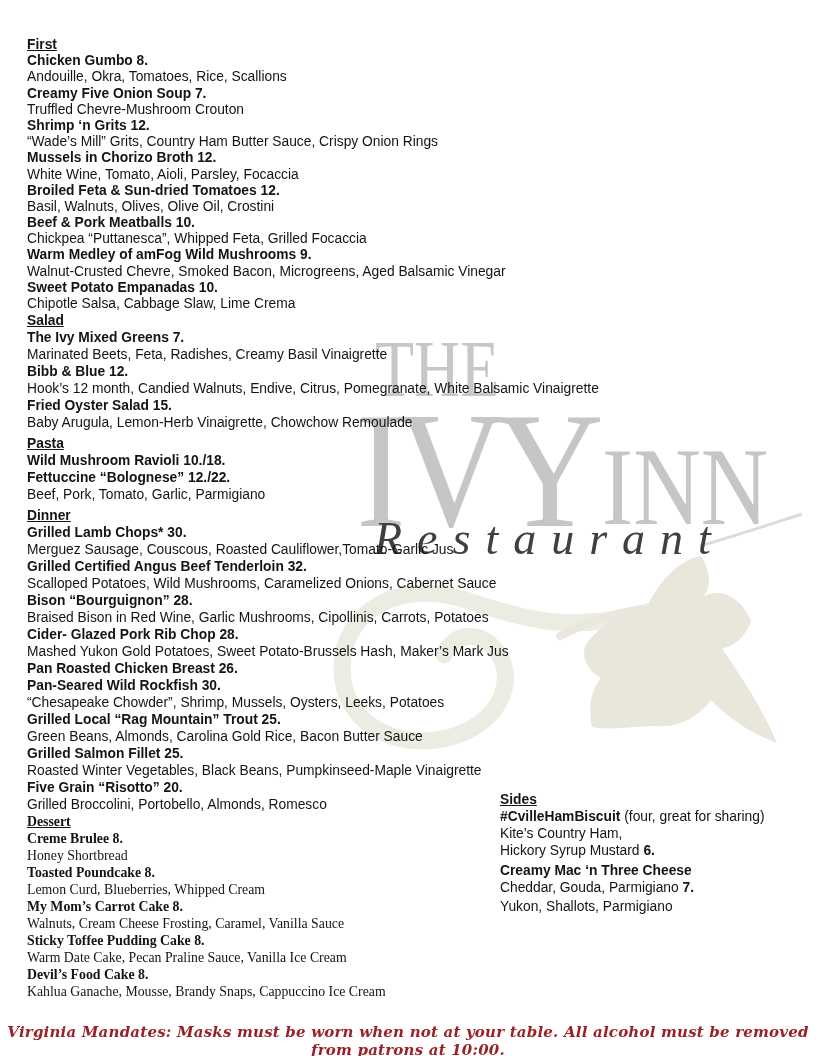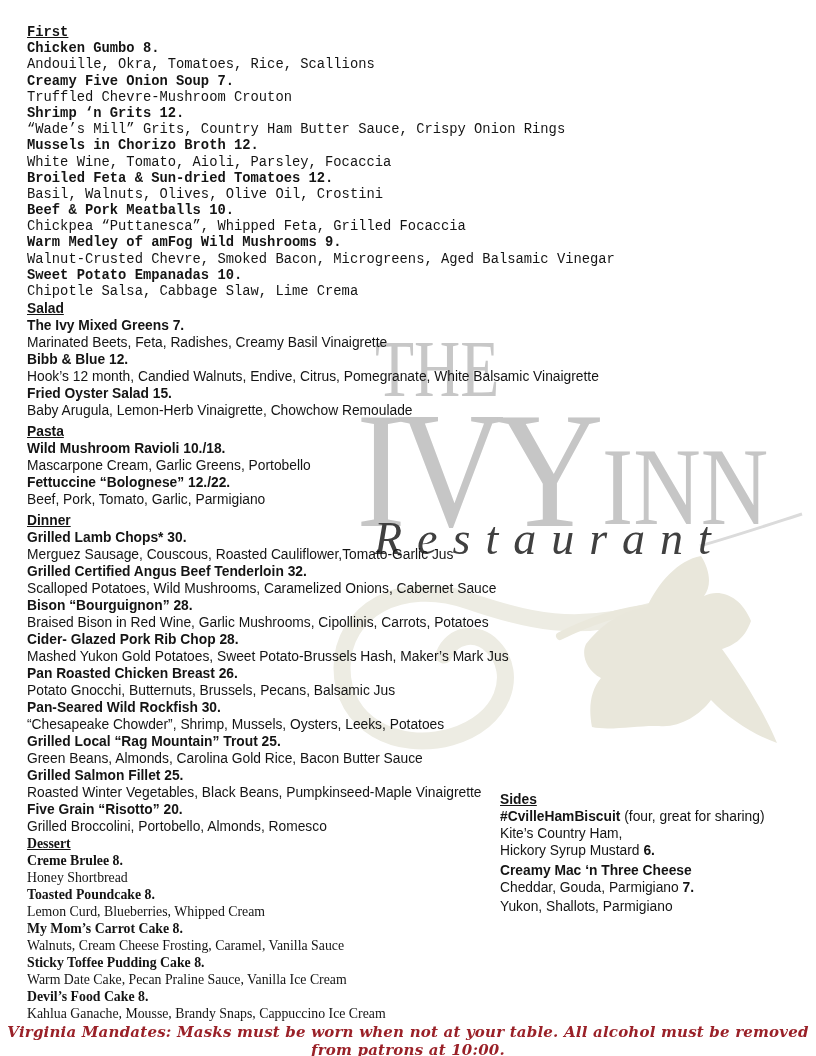--- a/index.html
+++ b/index.html
@@ -48,21 +48,21 @@
     <path d="M 647 607 C 658 583 678 560 701 556 C 710 570 712 586 704 596 C 720 588 741 596 751 621 C 744 641 731 646 722 649 C 745 681 766 716 777 743 C 754 735 729 719 711 700 C 699 716 679 728 659 726 C 639 725 610 731 592 727 C 588 706 591 690 601 678 C 586 670 581 654 586 644 C 605 620 626 610 647 607 Z" fill="#e9e7db"></path>
     <path d="M 700 546 C 735 536 768 525 802 514" fill="none" stroke="#dbdbdb" stroke-width="3"></path>
   </svg>
   <div class="wm-word wm-the">THE</div>
   <div class="wm-word wm-ivy">IVY</div>
   <div class="wm-word wm-inn">INN</div>
   <div class="wm-word wm-script">Restaurant</div>
 </div>
 
 <div class="menu-col">
-    <section style="--lh: 16.2px; margin-top: 4px; font-family: Liberation Mono, monospace;">
+    <section style="--lh: 16.2px; margin-top: 16px;">
       <div class="line heading">First</div>
       <div class="line item-name">Chicken Gumbo 8.</div>
       <div class="line item-desc">Andouille, Okra, Tomatoes, Rice, Scallions</div>
       <div class="line item-name">Creamy Five Onion Soup 7.</div>
       <div class="line item-desc">Truffled Chevre-Mushroom Crouton</div>
       <div class="line item-name">Shrimp ‘n Grits 12.</div>
       <div class="line item-desc">“Wade’s Mill” Grits, Country Ham Butter Sauce, Crispy Onion Rings</div>
       <div class="line item-name">Mussels in Chorizo Broth 12.</div>
       <div class="line item-desc">White Wine, Tomato, Aioli, Parsley, Focaccia</div>
       <div class="line item-name">Broiled Feta &amp; Sun-dried Tomatoes 12.</div>
@@ -79,36 +79,34 @@
       <div class="line item-name">The Ivy Mixed Greens 7.</div>
       <div class="line item-desc">Marinated Beets, Feta, Radishes, Creamy Basil Vinaigrette</div>
       <div class="line item-name">Bibb &amp; Blue 12.</div>
       <div class="line item-desc">Hook’s 12 month, Candied Walnuts, Endive, Citrus, Pomegranate, White Balsamic Vinaigrette</div>
       <div class="line item-name">Fried Oyster Salad 15.</div>
       <div class="line item-desc">Baby Arugula, Lemon-Herb Vinaigrette, Chowchow Remoulade</div>
     </section>
     <section style="--lh: 17px; margin-top: 4px;">
       <div class="line heading">Pasta</div>
       <div class="line item-name">Wild Mushroom Ravioli 10./18.</div>
-      <div class="line item-desc">Mascarpone Cream, Garlic Greens, Portobello</div>
       <div class="line item-name">Fettuccine “Bolognese” 12./22.</div>
       <div class="line item-desc">Beef, Pork, Tomato, Garlic, Parmigiano</div>
     </section>
     <section style="--lh: 17px; margin-top: 4px;">
       <div class="line heading">Dinner</div>
       <div class="line item-name">Grilled Lamb Chops* 30.</div>
       <div class="line item-desc">Merguez Sausage, Couscous, Roasted Cauliflower,Tomato-Garlic Jus</div>
       <div class="line item-name">Grilled Certified Angus Beef Tenderloin 32.</div>
       <div class="line item-desc">Scalloped Potatoes, Wild Mushrooms, Caramelized Onions, Cabernet Sauce</div>
       <div class="line item-name">Bison “Bourguignon” 28.</div>
       <div class="line item-desc">Braised Bison in Red Wine, Garlic Mushrooms, Cipollinis, Carrots, Potatoes</div>
       <div class="line item-name">Cider- Glazed Pork Rib Chop 28.</div>
       <div class="line item-desc">Mashed Yukon Gold Potatoes, Sweet Potato-Brussels Hash, Maker’s Mark Jus</div>
       <div class="line item-name">Pan Roasted Chicken Breast 26.</div>
-      <div class="line item-desc">Potato Gnocchi, Butternuts, Brussels, Pecans, Balsamic Jus</div>
       <div class="line item-name">Pan-Seared Wild Rockfish 30.</div>
       <div class="line item-desc">“Chesapeake Chowder”, Shrimp, Mussels, Oysters, Leeks, Potatoes</div>
       <div class="line item-name">Grilled Local “Rag Mountain” Trout 25.</div>
       <div class="line item-desc">Green Beans, Almonds, Carolina Gold Rice, Bacon Butter Sauce</div>
       <div class="line item-name">Grilled Salmon Fillet 25.</div>
       <div class="line item-desc">Roasted Winter Vegetables, Black Beans, Pumpkinseed-Maple Vinaigrette</div>
       <div class="line item-name">Five Grain “Risotto” 20.</div>
       <div class="line item-desc">Grilled Broccolini, Portobello, Almonds, Romesco</div>
     </section>
     <section style="--lh: 17px;  font-family: Liberation Serif, serif;">

